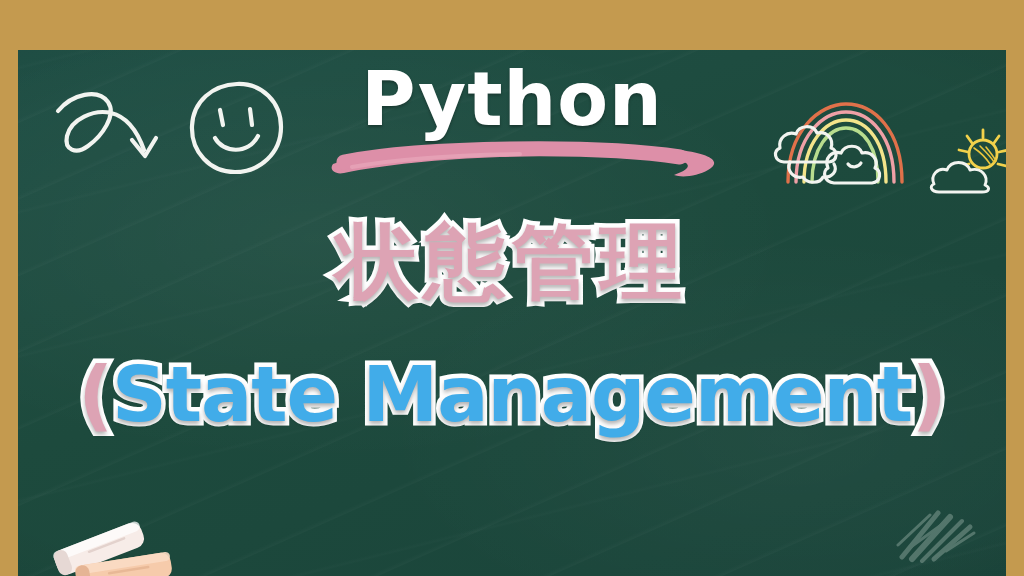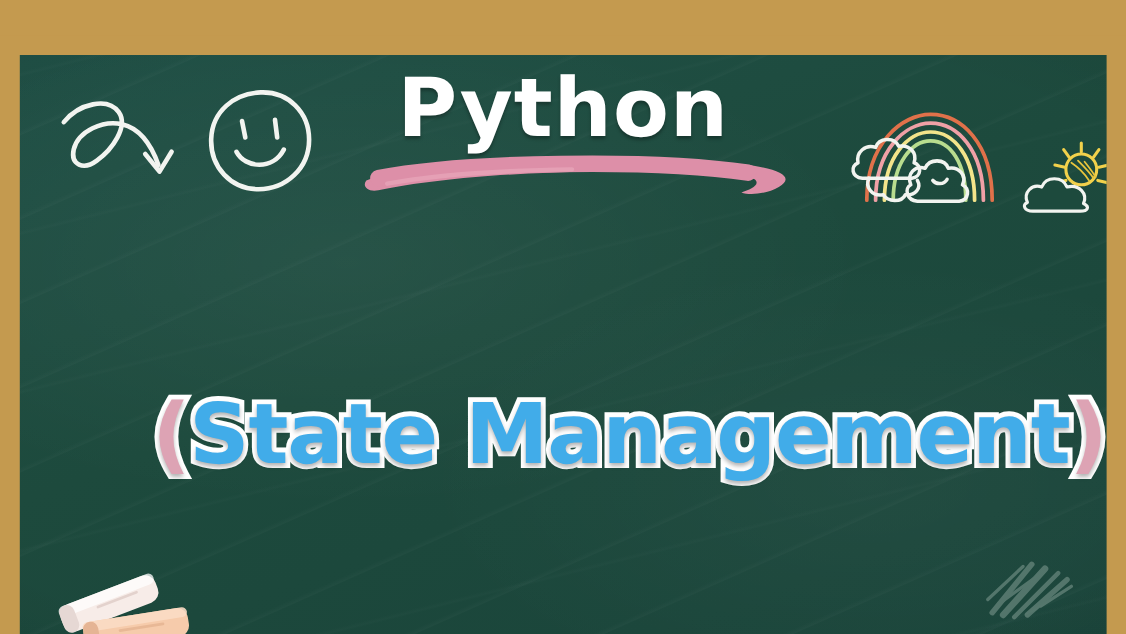--- a/index.html
+++ b/index.html
@@ -103,21 +103,21 @@
     z-index: 6;
   }
   .line-jp-1 { top: 158px; font-size: 82px; }
   .line-jp-3 { top: 424px; font-size: 82px; }
 
   .line-en {
     position: absolute;
     left: 0;
     right: 0;
     top: 300px;
-    text-align: right;
+    text-align: center;
     font-family: "DejaVu Sans", sans-serif;
     font-weight: bold;
     font-size: 76px;
     letter-spacing: -1px;
     -webkit-text-stroke: 9px #ffffff;
     paint-order: stroke fill;
     text-shadow: 0 3px 4px rgba(0,0,0,0.30);
     white-space: nowrap;
     z-index: 6;
   }
@@ -245,20 +245,21 @@
                    C110 27, 52 33, 14 41 C4 43, -1 37, 3 32 Z" fill="#dd8fa8"></path>
           <path d="M14 30 C50 23, 110 18, 180 17 C250 16, 310 19, 350 25" stroke="#dd8fa8" stroke-width="15" stroke-linecap="round" fill="none"></path>
           <path d="M22 35 C60 28, 120 23, 190 22" stroke="#e8a6ba" stroke-width="4" stroke-linecap="round" fill="none" opacity="0.7"></path>
         </svg>
       </div>
 
     </div>
 
     <div class="title-python">Python</div>
 
+    <div class="line-jp line-jp-1">状態管理</div>
 
     <div class="line-en">
       <span class="paren">(</span><span class="en-main">State Management</span><span class="paren">)</span>
     </div>
 
 
   </div>
 </div>
 
 </body></html>

